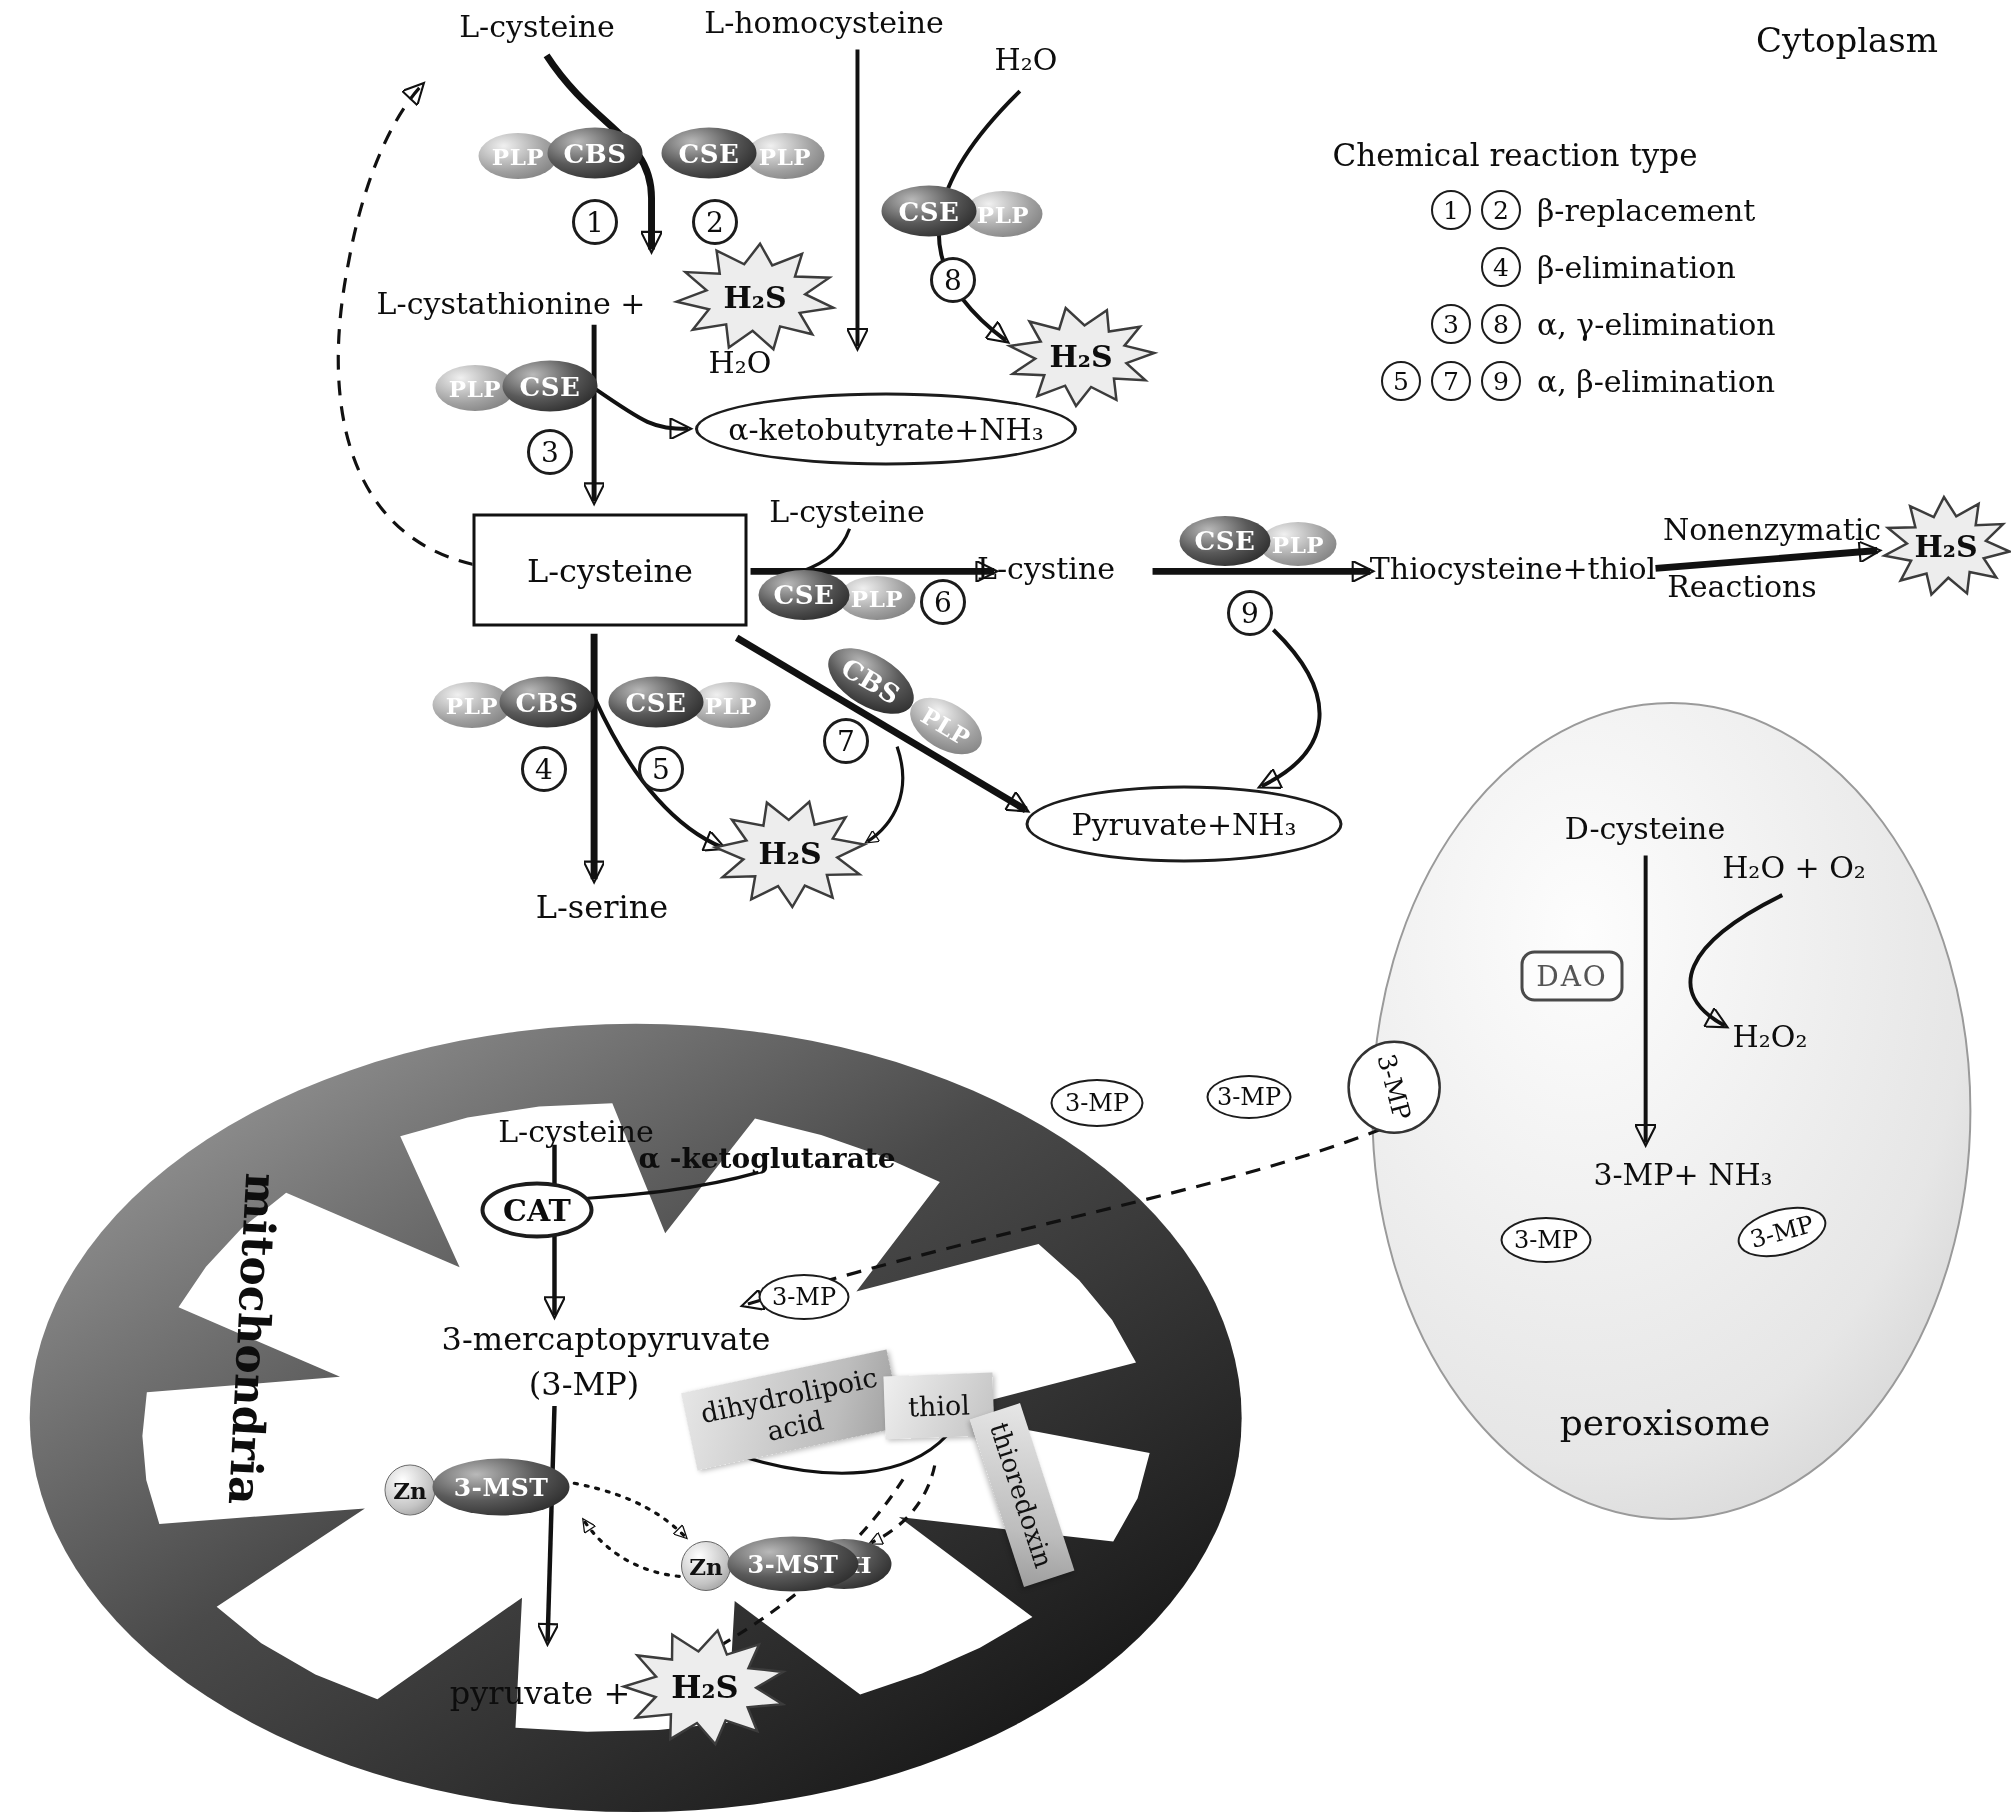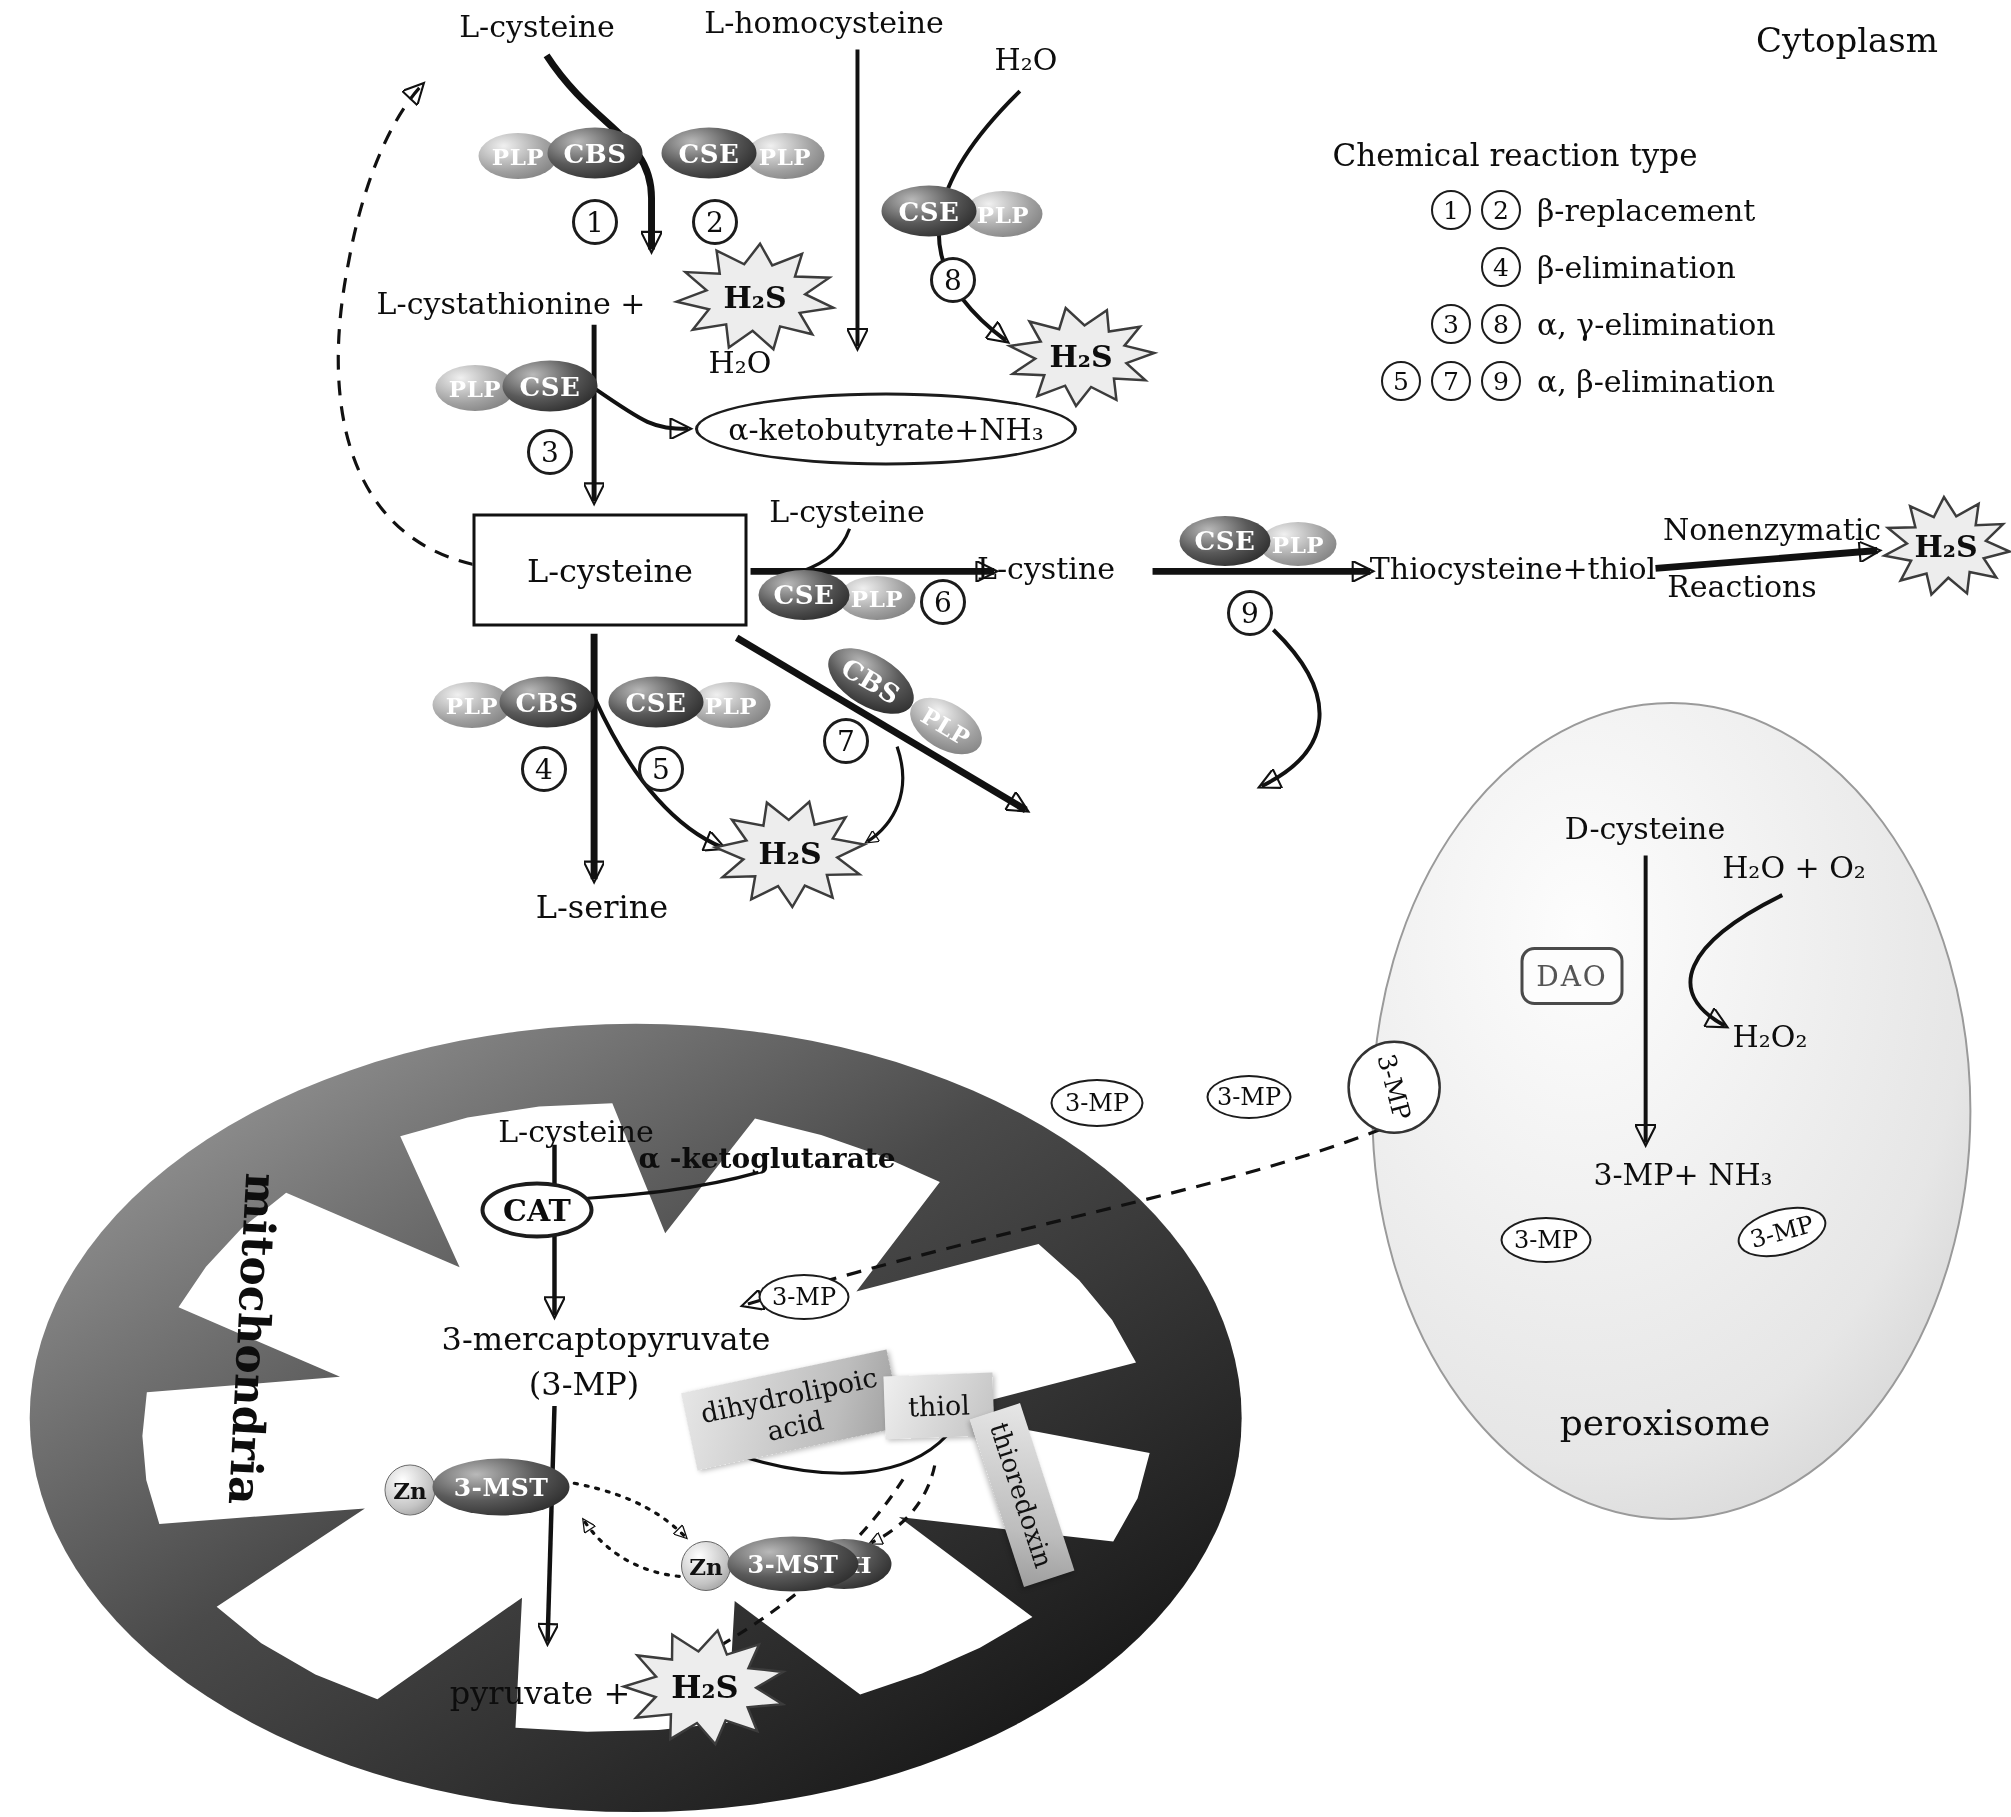--- a/index.html
+++ b/index.html
@@ -148,20 +148,21 @@
   <div class="numc" style="left:544px;top:769px">4</div>
   <div class="pill dark" style="left:656px;top:702px;width:95px;height:51px">CSE</div>
   <div class="pill gray" style="left:731px;top:705px;width:79px;height:46px">PLP</div>
   <div class="numc" style="left:661px;top:769px">5</div>
   <div class="pill dark" style="left:871px;top:681px;width:95px;height:51px;transform:translate(-50%,-50%) rotate(31deg)">CBS</div>
   <div class="pill gray" style="left:946px;top:726px;width:79px;height:46px;transform:translate(-50%,-50%) rotate(31deg)">PLP</div>
   <div class="numc" style="left:846px;top:741px">7</div>
 
   <div class="lbl fs32" style="left:602px;top:907px">L-serine</div>
   <div class="lbl b" style="left:790px;top:853px">H₂S</div>
+  <div class="oval" style="left:1184px;top:824px;width:317px;height:77px">Pyruvate+NH₃</div>
 
   <div class="legend" style="left:1238px;top:137px;width:554px">
     <div class="legend-title">Chemical reaction type</div>
     <div class="lrow">
       <span class="numc s">1</span>
       <span class="numc s">2</span>
       <span class="llab">β-replacement</span>
     </div>
     <div class="lrow">
       <span class="numc s">4</span>
@@ -175,21 +176,21 @@
     <div class="lrow">
       <span class="numc s">5</span>
       <span class="numc s">7</span>
       <span class="numc s">9</span>
       <span class="llab">α, β-elimination</span>
     </div>
   </div>
 
   <div class="lbl" style="left:1645px;top:828px">D-cysteine</div>
   <div class="lbl" style="left:1794px;top:867px">H₂O + O₂</div>
-  <div class="daobox" style="left:1572px;top:976px;width:103px;height:58px">DAO</div>
+  <div class="daobox" style="left:1572px;top:976px;width:103px;height:51px">DAO</div>
   <div class="lbl" style="left:1770px;top:1036px">H₂O₂</div>
   <div class="lbl" style="left:1683px;top:1174px">3-MP+ NH₃</div>
   <div class="oval sm" style="left:1546px;top:1240px;width:91px;height:46px">3-MP</div>
   <div class="oval sm" style="left:1782px;top:1232px;width:91px;height:46px;transform:translate(-50%,-50%) rotate(-15deg)">3-MP</div>
   <div class="lbl fs36" style="left:1665px;top:1422px">peroxisome</div>
 
   <div class="oval sm" style="left:1097px;top:1103px;width:93px;height:48px">3-MP</div>
   <div class="oval sm" style="left:1249px;top:1097px;width:85px;height:44px">3-MP</div>
   <div class="lbl fs25" style="left:1394px;top:1087px;transform:translate(-50%,-50%) rotate(75deg)">3-MP</div>
 

